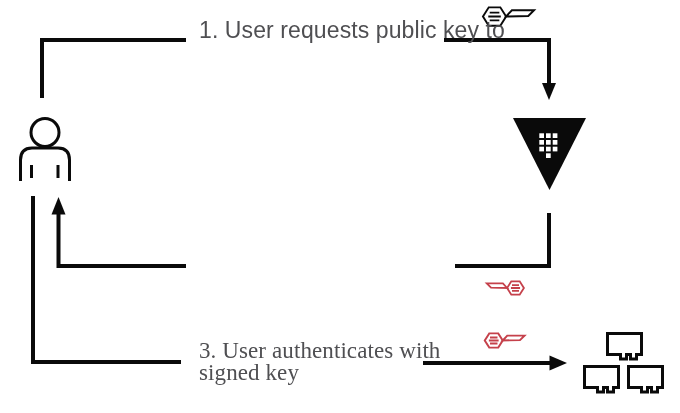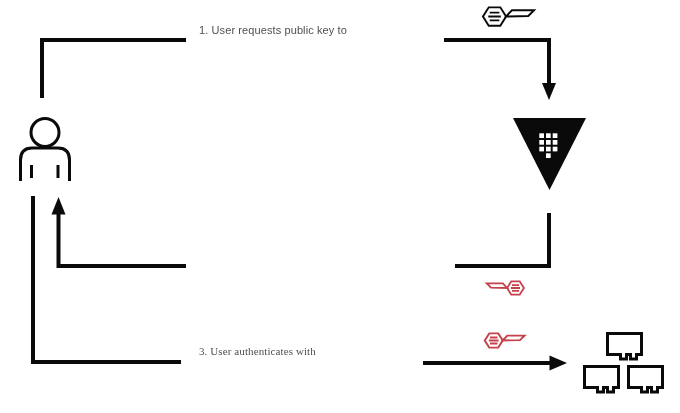--- a/index.html
+++ b/index.html
@@ -8,21 +8,21 @@
     font-family:"Liberation Sans", sans-serif; overflow:hidden;
   }
   .layer { position:absolute; left:0; top:0; }
   .abs { position:absolute; }
   .sline  { stroke:var(--line,#0a0a0a); stroke-width:4; fill:none; stroke-linejoin:miter; }
   .ahead  { fill:var(--line,#0a0a0a); stroke:none; }
   .istroke{ stroke:var(--line,#0a0a0a); fill:none; }
   .rstroke{ stroke:var(--red,#c5414b); fill:none; }
   .mon    { stroke:var(--line,#0a0a0a); stroke-width:3; fill:#ffffff; stroke-linejoin:miter; }
   .label {
-    position:absolute; font-size:11px; line-height:22px;
+    position:absolute; font-size:23px; line-height:22px;
     color:var(--text,#4f4f52); white-space:nowrap; letter-spacing:0.1px;
   }
 </style>
 </head>
 <body>
 
 <div class="canvas">
 
   <svg class="layer" width="680" height="413" viewBox="0 0 680 413">
     <path d="M42,98 L42,40 L186,40" class="sline"></path>
@@ -90,15 +90,16 @@
     <path transform="translate(49,35)" d="M1.5,1.5 H35.5 V22.5 H30.5 V27 H24.5 V22.5 H20.5 V27 H14.5 V22.5 H1.5 Z" class="mon"></path>
   </svg>
 
   <div class="label" style="left:199px; top:19px;">
     <div>1. User requests public key to</div>
   </div>
 
 
   <div class="label" style="left:199px; top:340px;font-family:Liberation Serif, serif;">
     <div>3. User authenticates with</div>
+    <div>signed key</div>
   </div>
 
 </div>
 
 </body></html>

